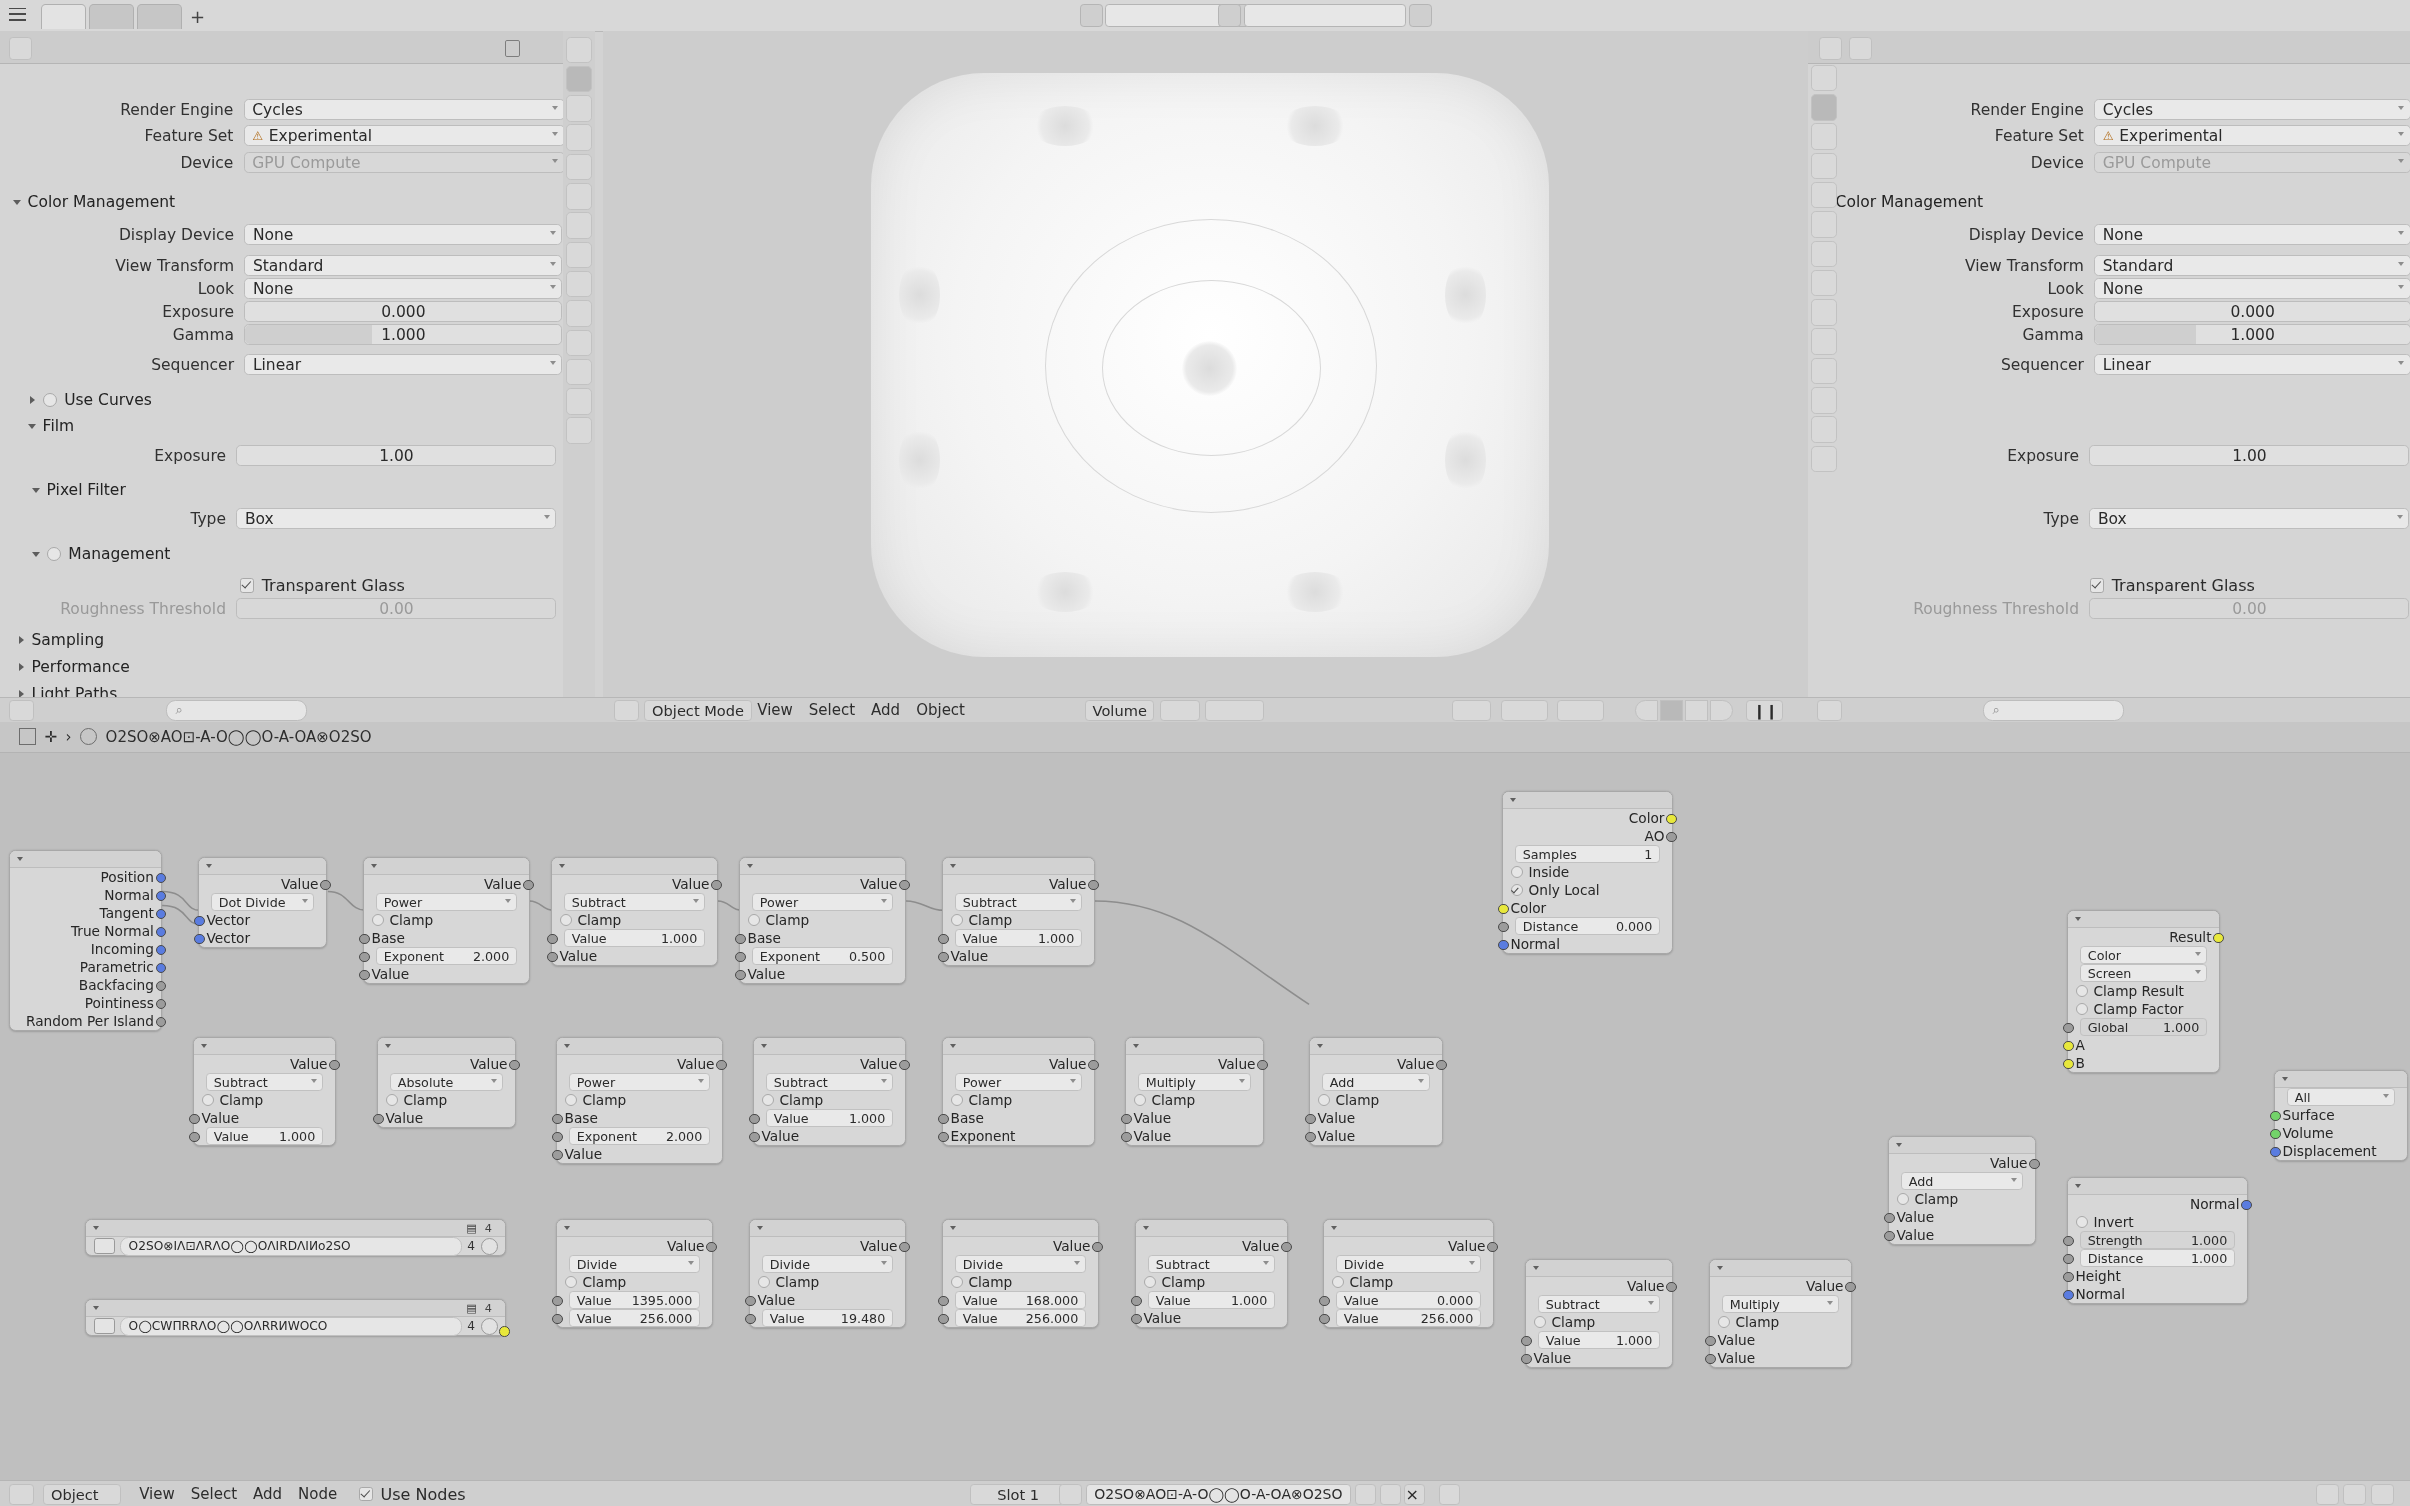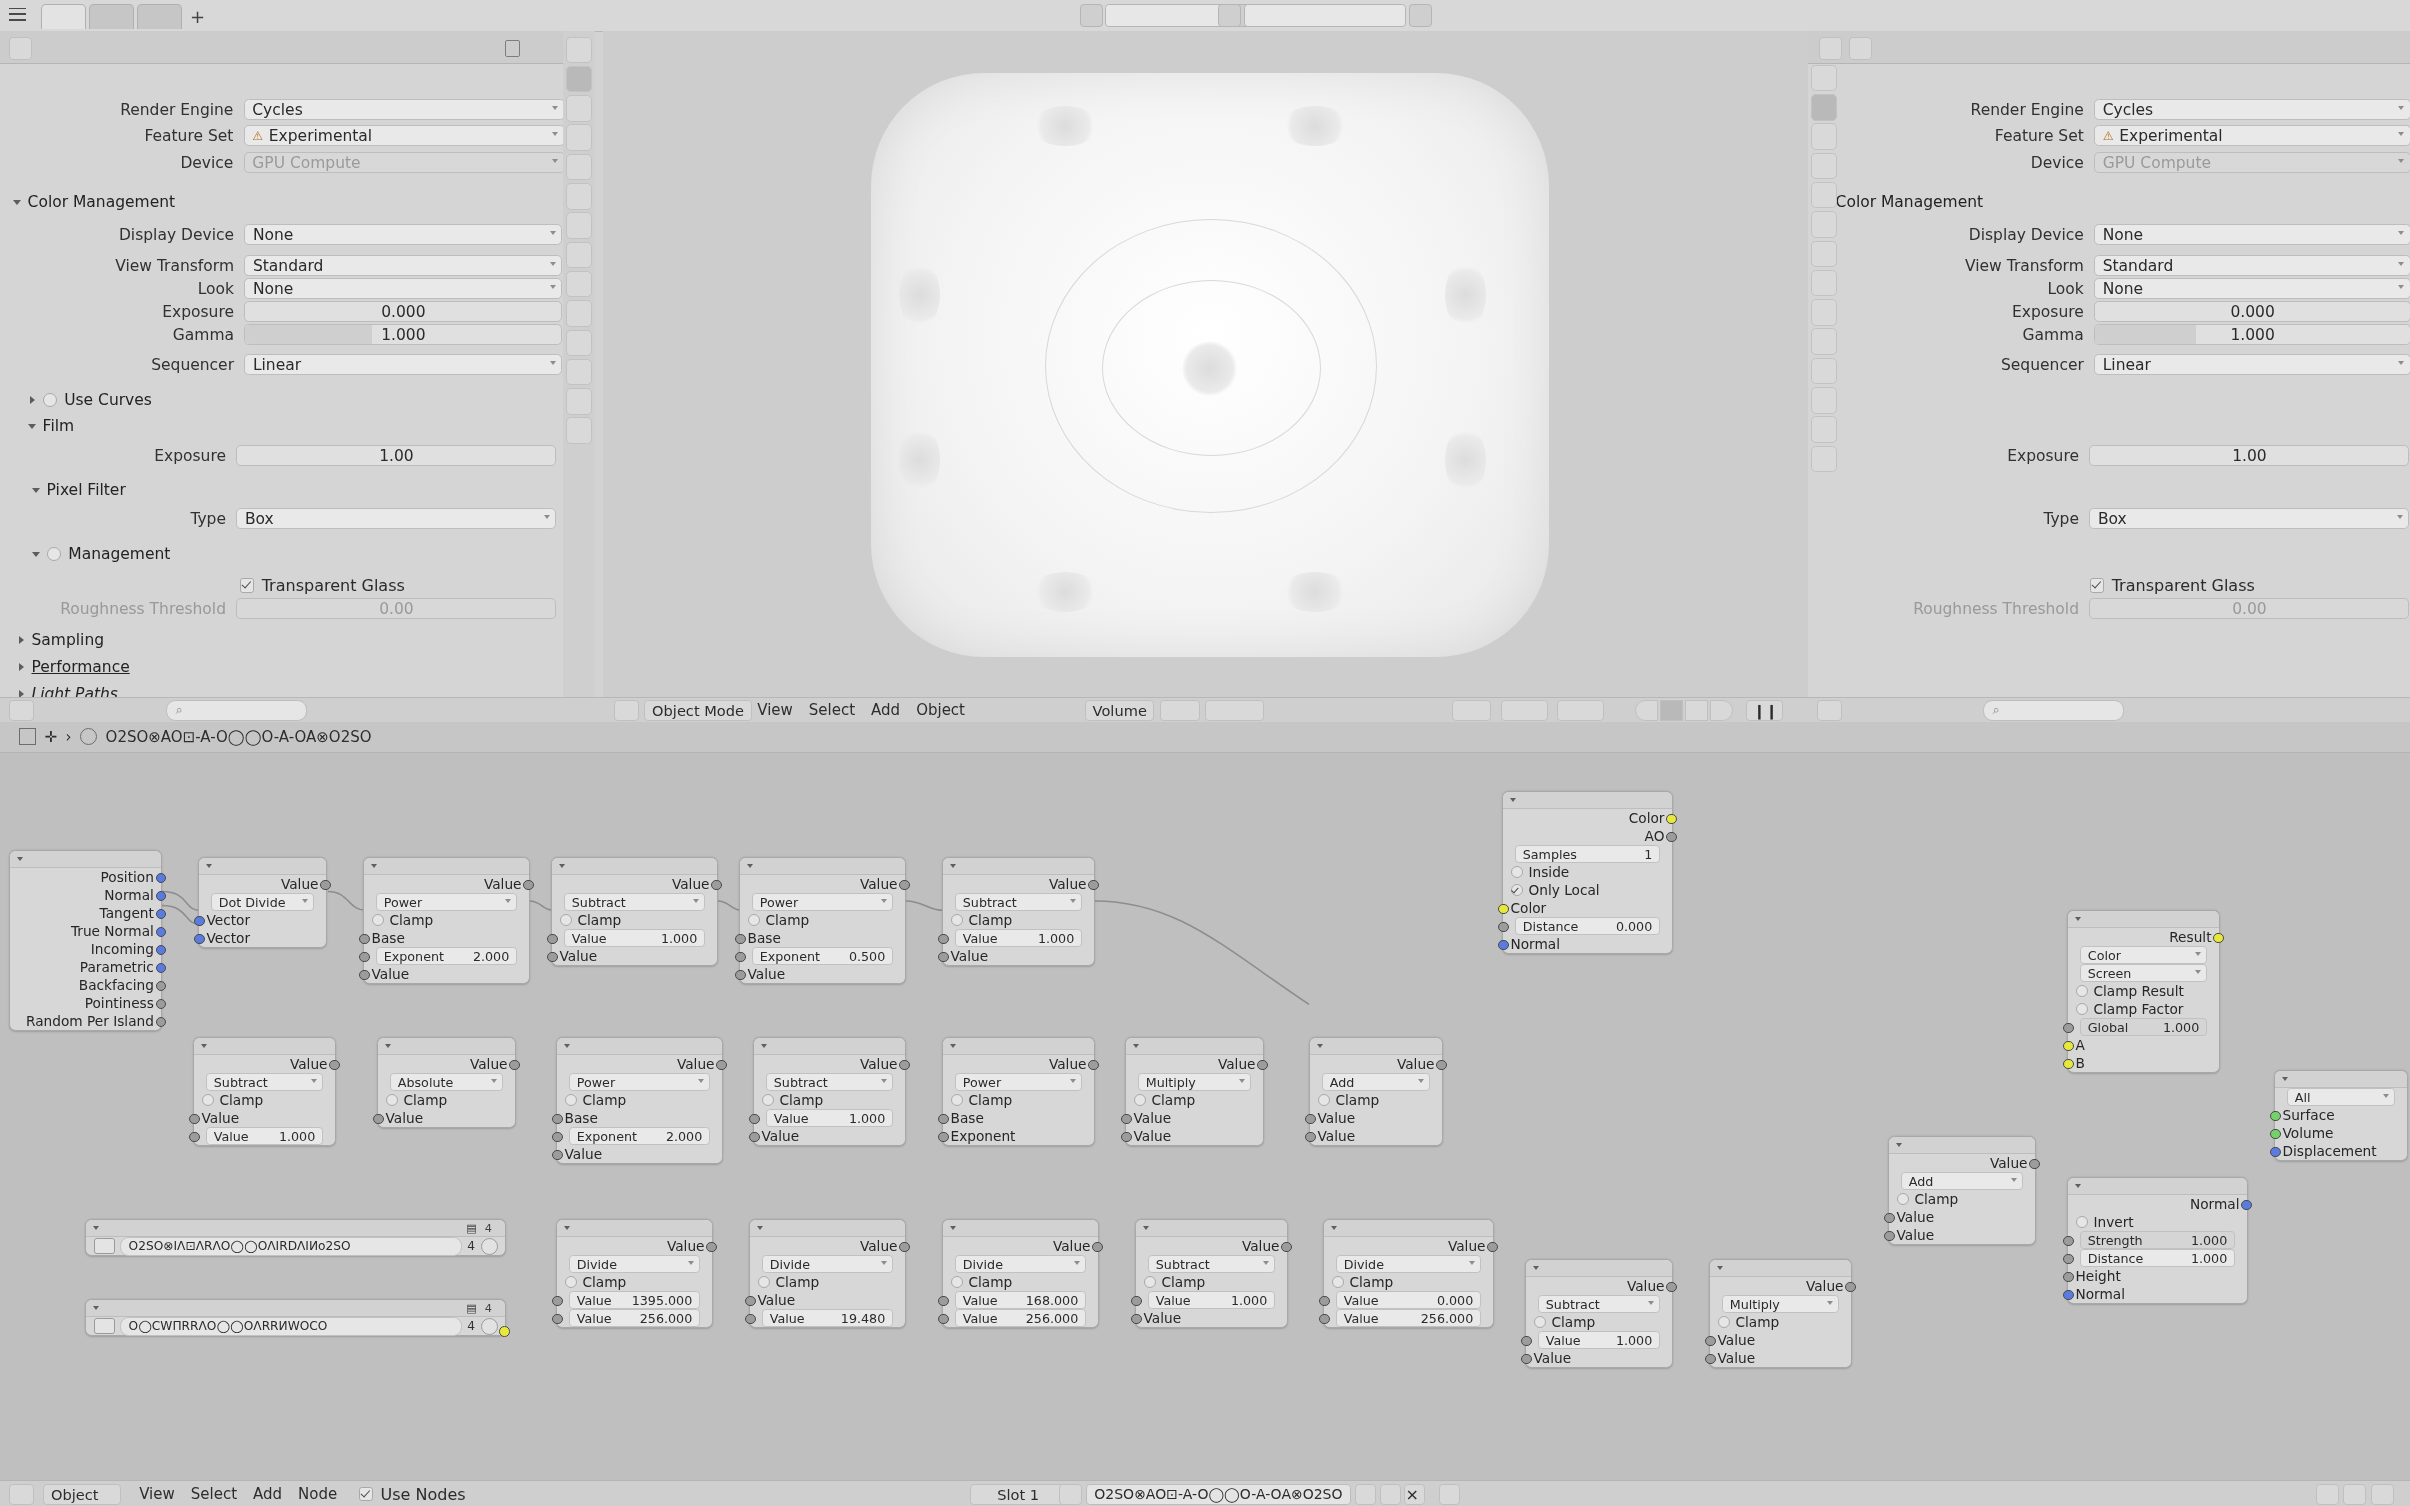--- a/index.html
+++ b/index.html
@@ -232,25 +232,25 @@
       <div class="plabel dis" style="width:226px;color:#999">Roughness Threshold</div>
       <div class="pfield dis" style="width:320px;justify-content:center">
           <span>0.00</span>
         </div>
     </div>
 
     <div class="sect" style="left:19px;top:600px;">
         <i class="tri closed"></i>
         <span>Sampling</span>
       </div>
-    <div class="sect" style="left:19px;top:627px;text-decoration:underline;">
+    <div class="sect" style="left:19px;top:627px;">
         <i class="tri closed"></i>
         <span>Performance</span>
       </div>
-    <div class="sect" style="left:19px;top:654px;font-style:italic;">
+    <div class="sect" style="left:19px;top:654px;">
         <i class="tri closed"></i>
         <span>Light Paths</span>
       </div>
     <div class="sect" style="left:19px;top:681px;">
         <i class="tri closed"></i>
         <span>Debug</span>
       </div>
   </div>
 
   <div class="icbar" style="left:563px;top:31px;height:666px;">

